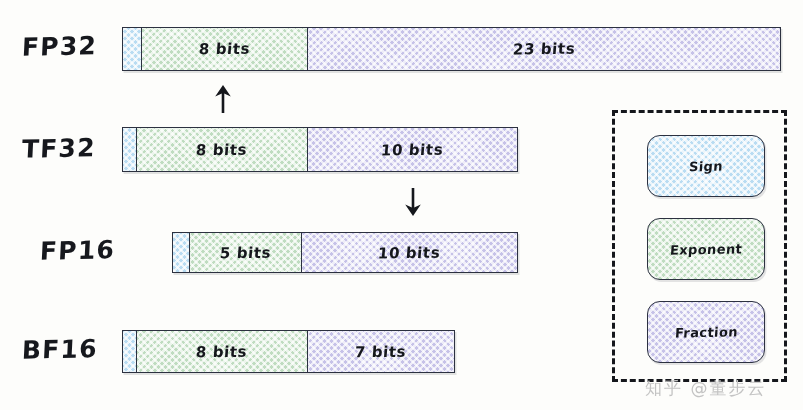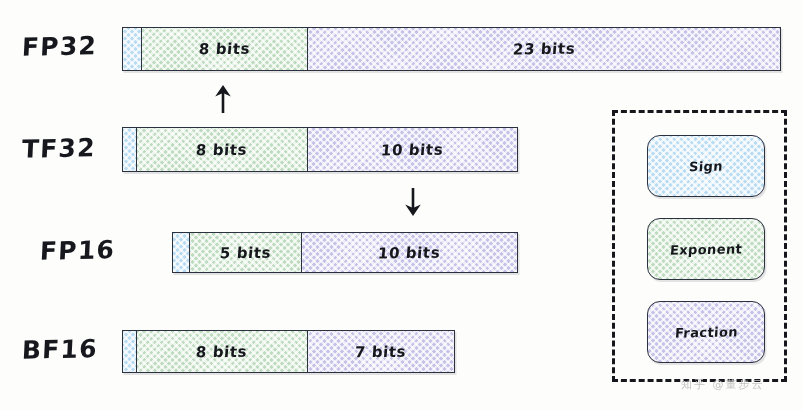--- a/index.html
+++ b/index.html
@@ -108,26 +108,25 @@
     color: #15171c;
     letter-spacing: 0.4px;
     transform: skewX(-5deg) rotate(-1deg);
     white-space: nowrap;
   }
 
   
   #watermark {
     position: absolute;
     font-family: "DejaVu Sans", sans-serif;
-    font-size: 11px;
+    font-size: 17px;
     color: #c3c3c3;
     letter-spacing: 2px;
     white-space: nowrap;
     user-select: none;
-    margin-left: 36px;
   }
 </style>
 </head>
 <body>
 
 <div id="canvas" style="width: 803px; height: 410px; background: rgb(253, 253, 251);">
 
   <div class="row-label" style="left: 22px; top: 32px;">FP32</div>
   <div class="row-label" style="left: 22px; top: 133.5px;">TF32</div>
   <div class="row-label" style="left: 40px; top: 235.5px;">FP16</div>

